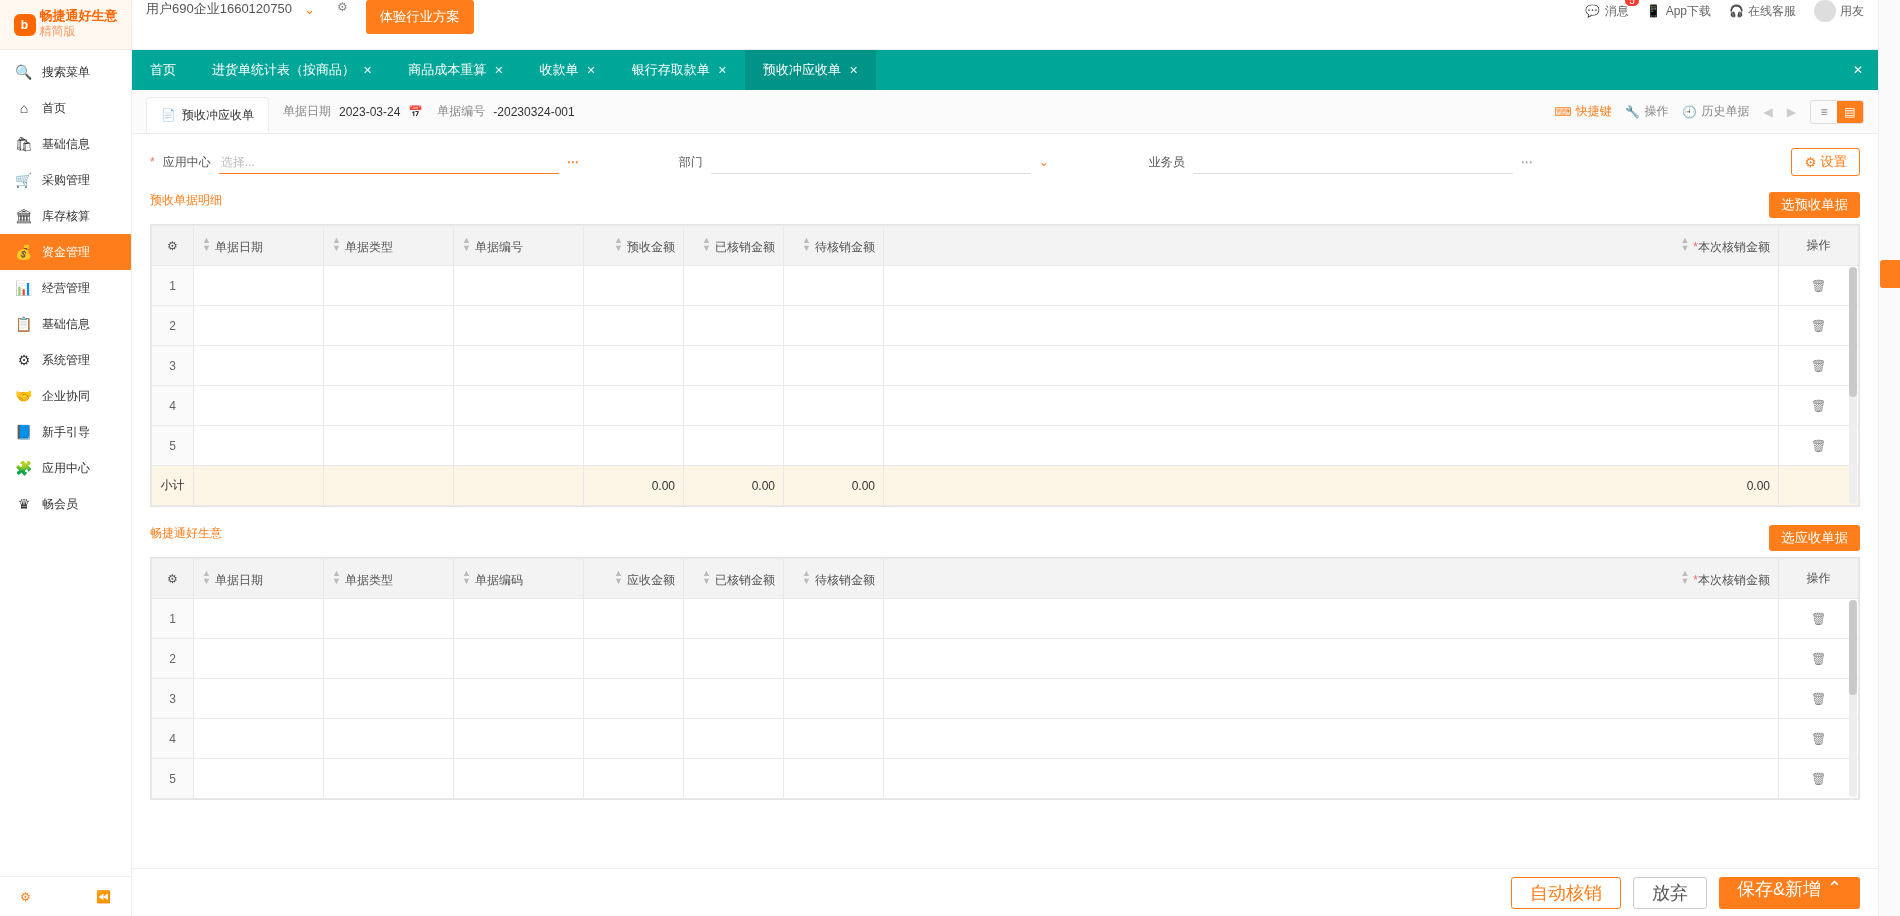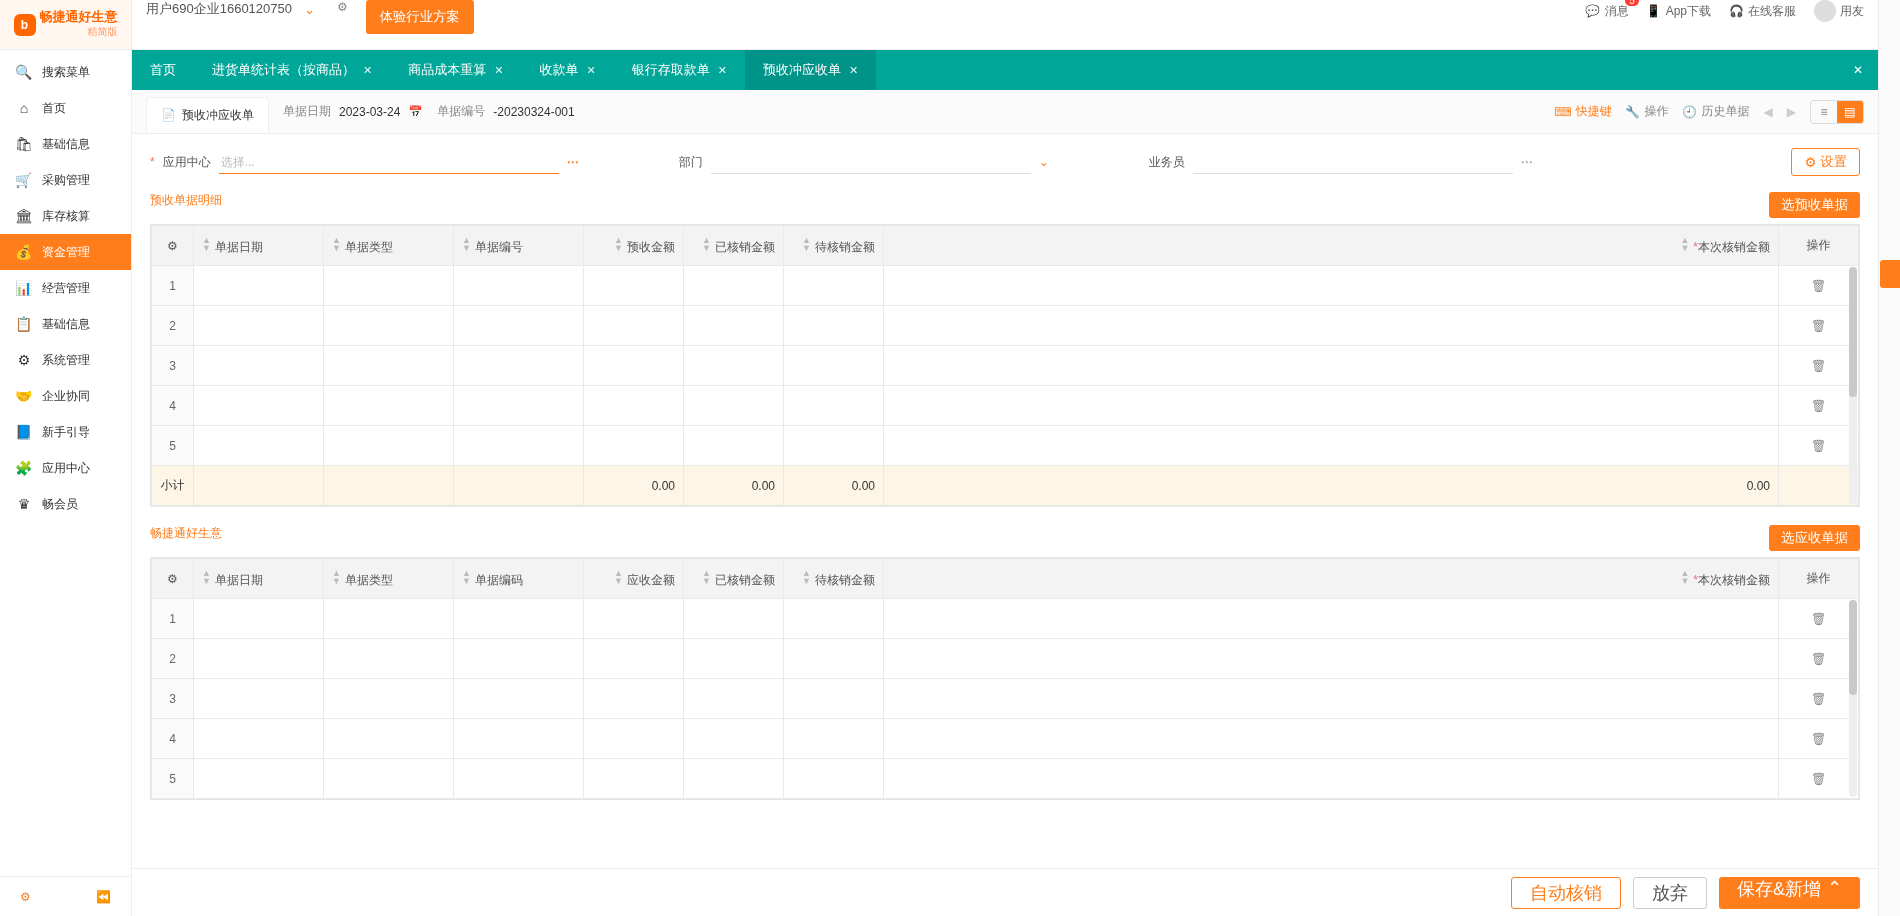--- a/index.html
+++ b/index.html
@@ -3,21 +3,21 @@
 <meta charset="utf-8">
 <style>
   * { box-sizing: border-box; margin: 0; padding: 0; }
   body { font-family: "Microsoft YaHei", Arial, sans-serif; font-size: 12px; color: #333; background: #fff; overflow: hidden; }
   .app { display: flex; height: 916px; width: 1900px; }
   
   .sidebar { width: 132px; background: #fff; border-right: 1px solid #eee; display: flex; flex-direction: column; }
   .logo { height: 50px; display: flex; align-items: center; justify-content: center; background: #fff7f0; border-bottom: 1px solid #eee; padding: 4px; }
   .logo-ic { width: 22px; height: 22px; background: #ff6600; border-radius: 6px; margin-right: 4px; display:flex;align-items:center;justify-content:center;color:#fff;font-weight:bold;}
   .logo-txt { color: #ff6600; font-weight: bold; font-size: 13px; line-height:1.1;}
-  .logo-sub { color:#ff9966;font-size:10px;text-align:right;}
+  .logo-sub { color:#ff9966;font-size:12px;}
   .nav { flex:1; padding-top:4px;}
   .nav-item { height:36px; display:flex; align-items:center; padding:0 16px; cursor:pointer; color:#333; }
   .nav-item.active { background:#ff7d1a; color:#fff; }
   .nav-item .ic { width:16px; height:16px; margin-right:10px; display:inline-flex;align-items:center;justify-content:center;font-size:14px;}
   .sidebar-foot { height:40px; border-top:1px solid #eee; display:flex; align-items:center; justify-content:space-between; padding:0 20px; color:#ff7d1a;}
   
   .main { flex:1; display:flex; flex-direction:column; min-width:0; }
   .topbar { height:50px; display:flex; align-items:flex-start; padding:0 14px; border-bottom:1px solid #eee; }
   .org-sel { display:flex; align-items:center; color:#555; font-size:13px;}
   .org-sel .chev { margin:0 12px; color:#ff7d1a;}

